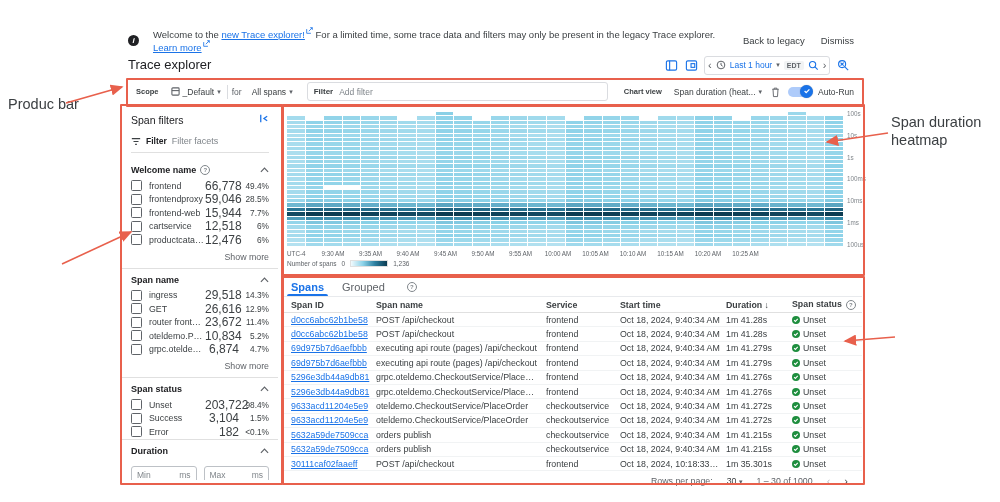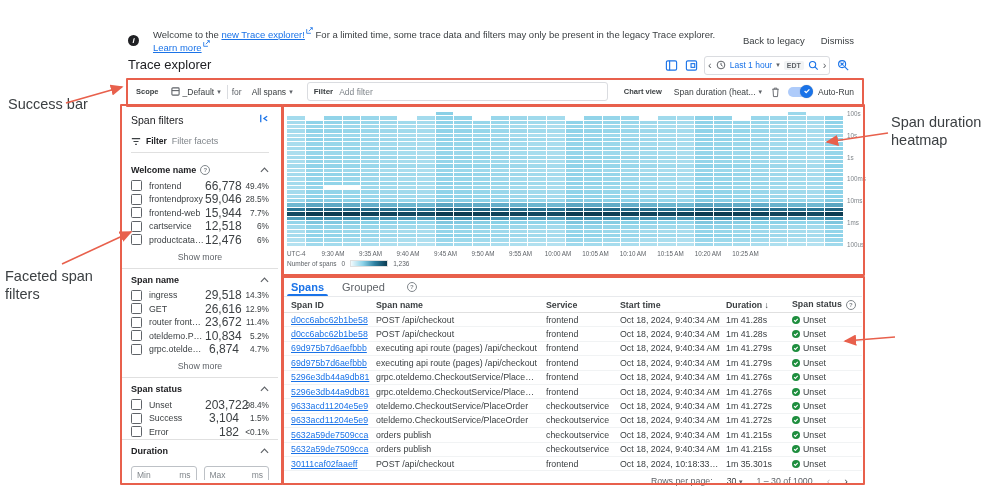--- a/index.html
+++ b/index.html
@@ -41,21 +41,21 @@
   .fsec-h{display:flex;align-items:center;padding:6px 0 4px 0;cursor:pointer;}
   .fsec-name{font-weight:700;font-size:9px;color:#202124;}
   .helpq{width:8px;height:8px;border:1px solid #80868b;border-radius:50%;color:#80868b;font-size:6px;display:inline-flex;
     align-items:center;justify-content:center;margin-left:4px;font-weight:700;}
   .fsec-sp{flex:1;}
   .frow{display:flex;align-items:center;height:13.5px;}
   .cbx{width:9px;height:9px;border:1.4px solid #5f6368;border-radius:1.5px;margin-right:7px;flex:0 0 auto;cursor:pointer;background:#fff;}
   .flabel{flex:1;color:#3c4043;font-size:8.8px;white-space:nowrap;overflow:hidden;text-overflow:ellipsis;}
   .fcount{width:34px;text-align:right;color:#3c4043;font-size:12px;}
   .fpct{width:30px;text-align:right;color:#3c4043;font-size:8.3px;}
-  .showmore{text-align:center;color:#5f6368;font-size:8.8px;padding:5px 0 6px 0;cursor:pointer;}
+  .showmore{text-align:right;color:#5f6368;font-size:8.8px;padding:5px 0 6px 0;cursor:pointer;}
   .fdiv{border-bottom:1px solid #e0e0e0;margin:0 -9px;}
   .dur-inputs{display:flex;gap:7px;padding-top:6px;}
   .dur-box{flex:1;height:17px;border:1px solid #bdc1c6;border-radius:3px;display:flex;align-items:center;padding:0 5px;justify-content:space-between;color:#80868b;font-size:8.5px;}
   
   .hm-panel{position:absolute;left:285px;top:108px;width:575px;height:162px;background:#fff;}
   .hm-grid{position:absolute;left:2px;top:4px;width:556px;height:134px;display:grid;gap:1px;}
   .hm-cell{border-radius:0;}
   .hm-ylabels{position:absolute;left:562px;top:2px;height:138px;display:flex;flex-direction:column;justify-content:space-between;font-size:6.3px;color:#80868b;}
   .hm-xlabels{position:absolute;left:2px;top:142px;width:556px;height:9px;font-size:6.3px;color:#5f6368;}
   .hm-xlab{position:absolute;top:0;transform:translateX(-50%);white-space:nowrap;}
@@ -1476,22 +1476,21 @@
       <span class="pgchev dis">‹</span>
       <span class="pgchev">›</span>
     </div>
   </div>
 
   <div class="redbox" style="left:126px;top:78px;width:734px;height:25px;"></div>
   <div class="redbox" style="left:120px;top:104px;width:159px;height:377px;"></div>
   <div class="redbox" style="left:282px;top:104px;width:579px;height:168px;"></div>
   <div class="redbox" style="left:282px;top:276px;width:579px;height:205px;"></div>
 
-  <div class="ann" style="left:8px;top:95px;">Success bar</div>
-  <div class="ann" style="left:5px;top:267px;width:112px;">Faceted span filters</div>
+  <div class="ann" style="left:8px;top:95px;">Produc bar</div>
   <div class="ann" style="left:891px;top:113px;width:106px;">Span duration heatmap</div>
 
   <svg id="arrows">
     <defs>
       <marker id="ah" markerWidth="9" markerHeight="7" refX="7" refY="3.5" orient="auto">
         <path d="M0,0 L8,3.5 L0,7 z" fill="#e8604c"></path>
       </marker>
     </defs>
     <line x1="66" y1="103" x2="122" y2="87" stroke="#e8604c" stroke-width="1.6" marker-end="url(#ah)"></line>
     <line x1="62" y1="264" x2="131" y2="232" stroke="#e8604c" stroke-width="1.6" marker-end="url(#ah)"></line>

